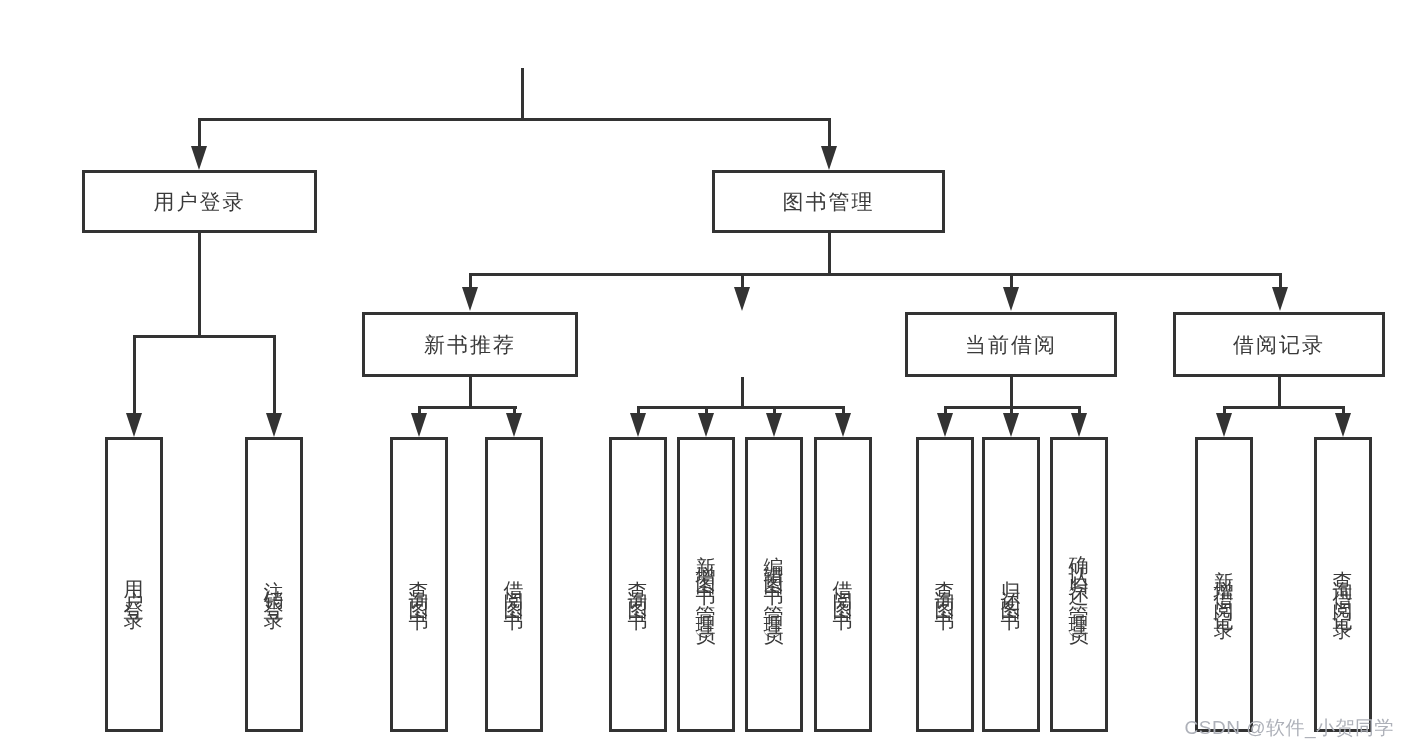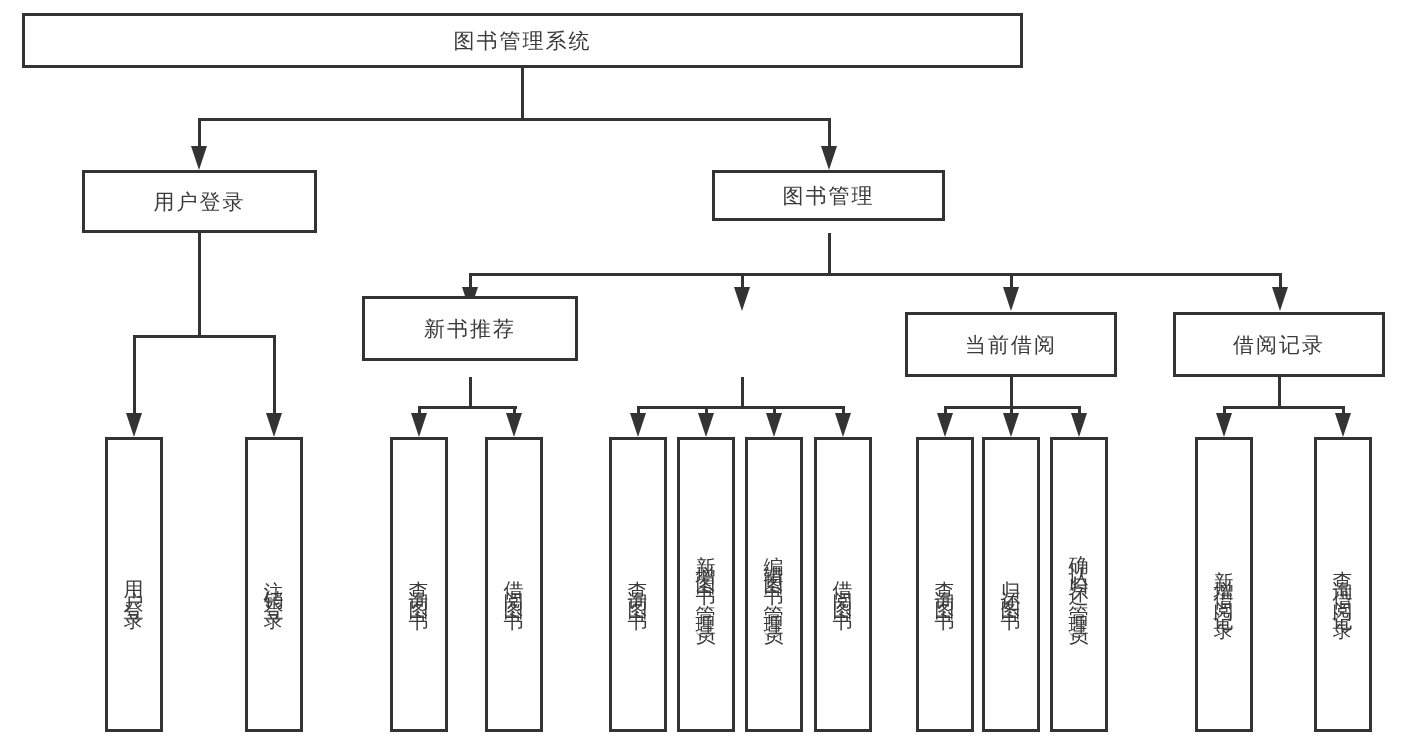--- a/index.html
+++ b/index.html
@@ -47,49 +47,46 @@
   #watermark {
     position: absolute; right: 11px; bottom: 6px; z-index: 5;
     color: #aeb1b9; font-size: 19px; letter-spacing: 0.5px; white-space: nowrap;
   }
 </style>
 </head>
 <body>
 
 <div id="canvas">
 
-  <div class="box" style="left:22px; top:13px; width:1001px; height:55px;">
-    <span class="lbl">图书管理系统</span>
-  </div>
 
   <div class="vl" style="left:520.5px; top:68px; height:50px;"></div>
   <div class="hl" style="left:197.5px; top:118px; width:633px;"></div>
   <div class="ar" style="left:191px; top:118px; height:52px;"></div>
   <div class="ar" style="left:821px; top:118px; height:52px;"></div>
 
   <div class="box" style="left:82px; top:170px; width:235px; height:63px;">
     <span class="lbl">用户登录</span>
   </div>
-  <div class="box" style="left:712px; top:170px; width:233px; height:51px;justify-content:center;">
+  <div class="box" style="left:712px; top:170px; width:233px; height:63px;justify-content:center;">
     <span class="lbl">图书管理</span>
   </div>
 
   <div class="vl" style="left:197.5px; top:233px; height:102px;"></div>
   <div class="hl" style="left:132.5px; top:335px; width:143px;"></div>
   <div class="ar" style="left:126px; top:335px; height:102px;"></div>
   <div class="ar" style="left:266px; top:335px; height:102px;"></div>
 
   <div class="vl" style="left:827.5px; top:233px; height:40px;"></div>
   <div class="hl" style="left:468.5px; top:273px; width:813px;"></div>
   <div class="ar" style="left:462px; top:273px; height:38px;"></div>
   <div class="ar" style="left:734px; top:273px; height:38px;"></div>
   <div class="ar" style="left:1003px; top:273px; height:38px;"></div>
   <div class="ar" style="left:1272px; top:273px; height:38px;"></div>
 
-  <div class="box" style="left:362px; top:296px; width:216px; height:65px;">
+  <div class="box" style="left:362px; top:312px; width:216px; height:65px;">
     <span class="lbl">新书推荐</span>
   </div>
   <div class="box" style="left:1173px; top:312px; width:212px; height:65px;">
     <span class="lbl">借阅记录</span>
   </div>
   <div class="box" style="left:905px; top:312px; width:212px; height:65px;">
     <span class="lbl">当前借阅</span>
   </div>
 
   <div class="vl" style="left:468.5px; top:377px; height:29px;"></div>
@@ -148,14 +145,15 @@
   <div class="leaf" style="left:1050px;">
     <span class="lbl">确认归还（管理员）</span>
   </div>
   <div class="leaf" style="left:1195px;">
     <span class="lbl">新增借阅记录</span>
   </div>
   <div class="leaf" style="left:1314px;">
     <span class="lbl">查询借阅记录</span>
   </div>
 
+  <div id="watermark">CSDN @软件_小贺同学</div>
 
 </div>
 
 </body></html>

